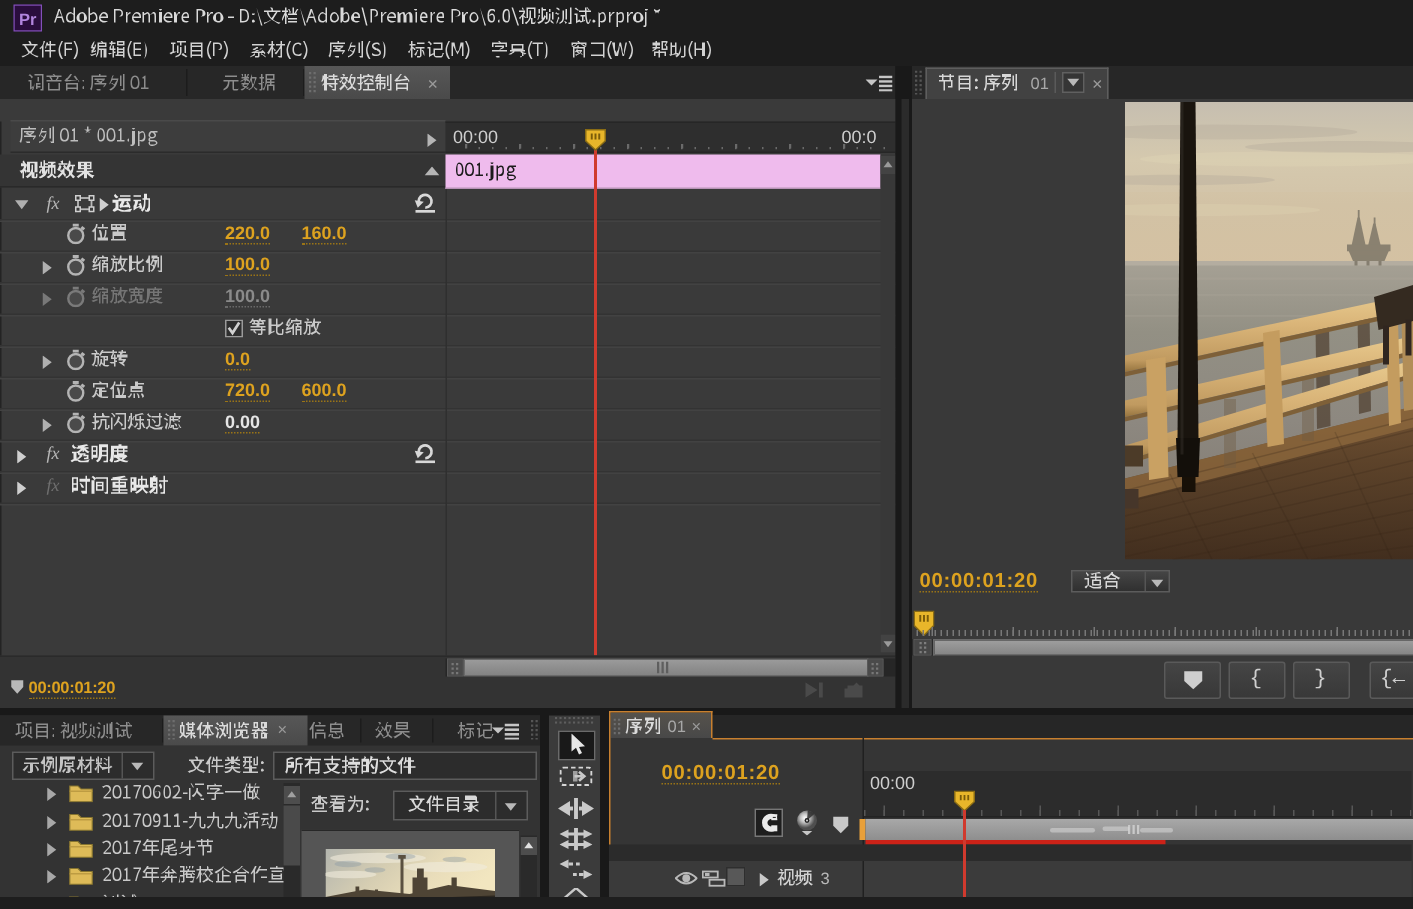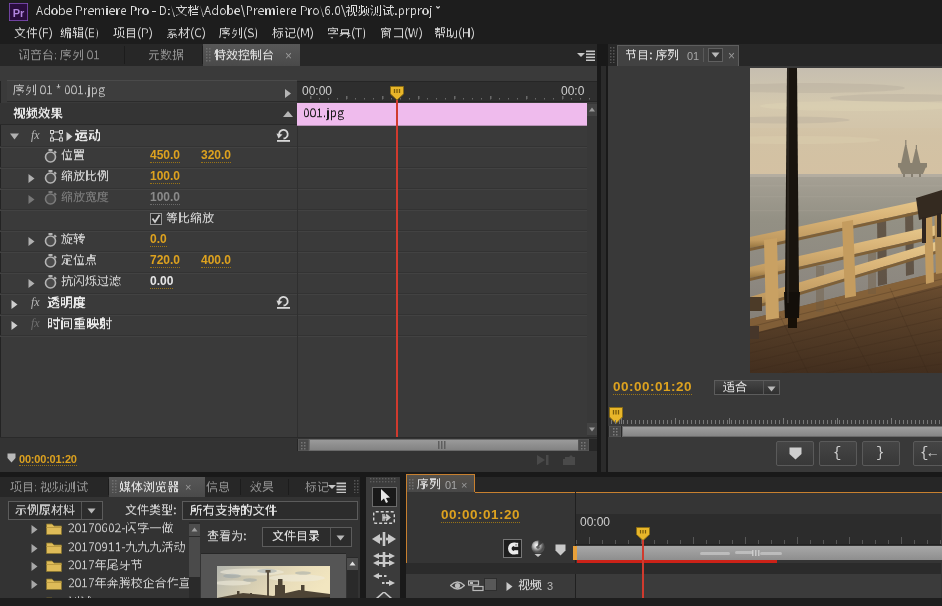--- a/index.html
+++ b/index.html
@@ -143,22 +143,22 @@
       <rect x="1" y="12" width="13" height="1.8" fill="#d8d8d8"></rect>
     </svg>
     <svg width="13" height="14" style="position:absolute;left:44px;top:149px">
       <rect x="4.5" y="0" width="4" height="2" fill="#b4b4b4"></rect>
       <circle cx="6.5" cy="8" r="5" fill="#4a4a4a" stroke="#b4b4b4" stroke-width="1.6"></circle>
       <rect x="10" y="2" width="2.5" height="2" fill="#b4b4b4" transform="rotate(40 11 3)"></rect>
     </svg>
     <svg width="25" height="13" style="position:absolute;left:61px;top:149px;overflow:visible" viewBox="0 0 25 13">
       <path fill="#c9c9c9" transform="translate(0,10.3)" d="M4 -8V-7H11V-8ZM5 -6C5 -4 6 -2 6 -1L7 -1C7 -3 7 -5 6 -6ZM7 -10C7 -9 7 -9 7 -8L8 -8C8 -9 8 -10 8 -10ZM4 -1V1H11V-1H9C10 -2 10 -4 10 -6L9 -6C9 -5 9 -2 8 -1ZM3 -10C3 -8 2 -7 0 -5C1 -5 1 -5 1 -4C1 -5 2 -5 2 -5V1H3V-7C4 -8 4 -9 4 -10Z M20 -9H22V-8H20ZM17 -9H19V-8H17ZM14 -9H16V-8H14ZM14 -5V-0H13V1H23V-0H22V-5H18L18 -6H23V-7H18L19 -7H23V-10H13V-7H17L17 -7H13V-6H17L17 -5ZM15 -0V-1H21V-0ZM15 -3H21V-3H15ZM15 -4V-4H21V-4ZM15 -2H21V-1H15Z"></path>
     </svg>
-    <div style="position:absolute;left:150px;top:149px;font:bold 12px 'Liberation Sans';color:#dda21f;border-bottom:1px dotted #9a7416;padding-bottom:0px;line-height:13px">450.0</div>
-    <div style="position:absolute;left:201px;top:149px;font:bold 12px 'Liberation Sans';color:#dda21f;border-bottom:1px dotted #9a7416;padding-bottom:0px;line-height:13px">320.0</div>
+    <div style="position:absolute;left:150px;top:149px;font:bold 12px 'Liberation Sans';color:#dda21f;border-bottom:1px dotted #9a7416;padding-bottom:0px;line-height:13px">220.0</div>
+    <div style="position:absolute;left:201px;top:149px;font:bold 12px 'Liberation Sans';color:#dda21f;border-bottom:1px dotted #9a7416;padding-bottom:0px;line-height:13px">160.0</div>
     <svg width="7" height="9" style="position:absolute;left:28px;top:174px">
       <path d="M0.5 0 L6.5 4.5 L0.5 9 Z" fill="#b0b0b0"></path>
     </svg>
     <svg width="13" height="14" style="position:absolute;left:44px;top:170px">
       <rect x="4.5" y="0" width="4" height="2" fill="#b4b4b4"></rect>
       <circle cx="6.5" cy="8" r="5" fill="#4a4a4a" stroke="#b4b4b4" stroke-width="1.6"></circle>
       <rect x="10" y="2" width="2.5" height="2" fill="#b4b4b4" transform="rotate(40 11 3)"></rect>
     </svg>
     <svg width="49" height="13" style="position:absolute;left:61px;top:170px;overflow:visible" viewBox="0 0 49 13">
       <path fill="#c9c9c9" transform="translate(0,10.3)" d="M0 -1 1 0C2 -0 3 -1 4 -1L4 -2C3 -2 1 -1 0 -1ZM6 -7C5 -6 5 -5 4 -4V-4L2 -4C3 -5 4 -6 4 -7L3 -8C3 -7 3 -7 3 -6L2 -6C2 -7 3 -8 4 -10L3 -10C2 -9 1 -7 1 -7C1 -6 1 -6 0 -6C1 -6 1 -5 1 -5C1 -5 1 -5 2 -5C2 -5 2 -4 1 -4C1 -3 1 -3 0 -3C1 -3 1 -2 1 -2C1 -2 1 -2 4 -3L4 -3C4 -3 4 -3 4 -3C5 -3 5 -3 5 -4V1H6V-5C6 -6 6 -7 7 -7ZM7 -5V1H8V0H10V1H11V-5H9L9 -6H11V-7H7V-6H8C8 -6 8 -5 8 -5ZM7 -10C7 -10 7 -9 7 -9H4V-7H5V-8H10V-7H11V-9H9C8 -9 8 -10 8 -10ZM8 -2H10V-0H8ZM8 -3V-4H10V-3Z M14 -10C15 -9 15 -9 15 -8L16 -9C16 -9 16 -10 15 -10ZM19 -10C19 -8 18 -6 17 -5L17 -5C17 -5 17 -6 17 -6H15V-7H18V-8H13V-7H14V-5C14 -3 14 -1 12 0C13 0 13 1 13 1C15 -1 15 -3 15 -5H16C16 -2 16 -1 16 -0C16 -0 16 -0 16 -0C15 -0 15 -0 15 -0C15 0 15 1 15 1C15 1 16 1 16 1C16 1 17 1 17 0C17 0 17 -1 17 -5C18 -4 18 -4 18 -4C18 -4 19 -5 19 -5C19 -4 20 -3 20 -2C19 -1 18 -1 17 0C17 0 18 1 18 1C19 0 20 -0 21 -1C21 -0 22 0 23 1C23 1 23 0 24 -0C23 -0 22 -1 21 -2C22 -3 22 -5 23 -7H24V-8H20C20 -9 20 -9 20 -10ZM20 -7H22C21 -6 21 -4 21 -3C20 -4 20 -6 20 -7Z M25 1C26 1 26 0 29 -1C29 -1 29 -1 29 -2L27 -1V-5H30V-6H27V-10H25V-1C25 -0 25 -0 25 -0C25 0 25 1 25 1ZM30 -10V-1C30 0 31 1 32 1C32 1 33 1 34 1C35 1 35 -0 35 -3C35 -3 35 -3 34 -3C34 -1 34 -0 34 -0C33 -0 32 -0 32 -0C32 -0 31 -1 31 -1V-4C33 -5 34 -6 35 -7L34 -8C34 -7 33 -6 31 -6V-10Z M44 -9V-2H45V-9ZM46 -10V-0C46 -0 46 -0 46 -0C46 -0 45 -0 44 -0C44 0 45 1 45 1C46 1 46 1 47 1C47 1 47 0 47 -0V-10ZM40 -3C41 -3 41 -3 41 -2C41 -1 40 -0 39 0C40 0 40 1 40 1C42 -0 43 -3 44 -7L43 -7L43 -7H41C42 -7 42 -8 42 -8H44V-10H40V-8H41C40 -7 40 -5 39 -4C39 -4 40 -3 40 -3C40 -4 41 -5 41 -6H42C42 -5 42 -4 42 -3C42 -4 41 -4 41 -4ZM38 -10C38 -8 37 -7 36 -6C37 -5 37 -5 37 -4C37 -5 37 -5 38 -5V1H39V-8C39 -8 39 -9 39 -10Z"></path>
@@ -197,21 +197,21 @@
     <div style="position:absolute;left:150px;top:233px;font:bold 12px 'Liberation Sans';color:#dda21f;border-bottom:1px dotted #9a7416;padding-bottom:0px;line-height:13px">0.0</div>
     <svg width="13" height="14" style="position:absolute;left:44px;top:254px">
       <rect x="4.5" y="0" width="4" height="2" fill="#b4b4b4"></rect>
       <circle cx="6.5" cy="8" r="5" fill="#4a4a4a" stroke="#b4b4b4" stroke-width="1.6"></circle>
       <rect x="10" y="2" width="2.5" height="2" fill="#b4b4b4" transform="rotate(40 11 3)"></rect>
     </svg>
     <svg width="37" height="13" style="position:absolute;left:61px;top:254px;overflow:visible" viewBox="0 0 37 13">
       <path fill="#c9c9c9" transform="translate(0,10.3)" d="M3 -5C2 -2 2 -1 0 0C1 0 1 1 1 1C2 0 3 -0 3 -2C4 0 6 1 8 1H11C11 0 11 -0 12 -0C11 -0 9 -0 8 -0C8 -0 7 -0 7 -0V-3H10V-4H7V-5H9V-6H3V-5H5V-1C5 -1 4 -2 3 -3C4 -3 4 -4 4 -4ZM5 -10C5 -10 5 -9 6 -9H1V-6H2V-8H10V-6H11V-9H7C7 -9 6 -10 6 -10Z M16 -8V-7H23V-8ZM17 -6C17 -4 18 -2 18 -1L19 -1C19 -3 19 -5 18 -6ZM19 -10C19 -9 19 -9 19 -8L20 -8C20 -9 20 -10 20 -10ZM16 -1V1H23V-1H21C22 -2 22 -4 22 -6L21 -6C21 -5 21 -2 20 -1ZM15 -10C15 -8 14 -7 12 -5C13 -5 13 -5 13 -4C13 -5 14 -5 14 -5V1H15V-7C16 -8 16 -9 16 -10Z M27 -5H33V-4H27ZM28 -2C28 -1 28 0 28 1L29 1C29 0 29 -1 29 -2ZM30 -2C31 -1 31 0 31 1L32 1C32 -0 32 -1 31 -2ZM33 -2C33 -1 34 0 34 1L35 0C35 -0 35 -1 34 -2ZM26 -2C26 -1 25 -0 24 0L25 1C26 0 27 -1 27 -2ZM26 -7V-3H34V-7H31V-8H35V-9H31V-10H29V-7Z"></path>
     </svg>
     <div style="position:absolute;left:150px;top:254px;font:bold 12px 'Liberation Sans';color:#dda21f;border-bottom:1px dotted #9a7416;padding-bottom:0px;line-height:13px">720.0</div>
-    <div style="position:absolute;left:201px;top:254px;font:bold 12px 'Liberation Sans';color:#dda21f;border-bottom:1px dotted #9a7416;padding-bottom:0px;line-height:13px">400.0</div>
+    <div style="position:absolute;left:201px;top:254px;font:bold 12px 'Liberation Sans';color:#dda21f;border-bottom:1px dotted #9a7416;padding-bottom:0px;line-height:13px">600.0</div>
     <svg width="7" height="9" style="position:absolute;left:28px;top:279px">
       <path d="M0.5 0 L6.5 4.5 L0.5 9 Z" fill="#b0b0b0"></path>
     </svg>
     <svg width="13" height="14" style="position:absolute;left:44px;top:275px">
       <rect x="4.5" y="0" width="4" height="2" fill="#b4b4b4"></rect>
       <circle cx="6.5" cy="8" r="5" fill="#4a4a4a" stroke="#b4b4b4" stroke-width="1.6"></circle>
       <rect x="10" y="2" width="2.5" height="2" fill="#b4b4b4" transform="rotate(40 11 3)"></rect>
     </svg>
     <svg width="61" height="13" style="position:absolute;left:61px;top:275px;overflow:visible" viewBox="0 0 61 13">
       <path fill="#c9c9c9" transform="translate(0,10.3)" d="M5 -8V-7H12V-8ZM7 -10C7 -9 7 -9 7 -8L9 -8C8 -9 8 -10 8 -10ZM2 -10V-8H1V-7H2V-4L0 -4L1 -3L2 -3V-0C2 -0 2 -0 2 -0C2 -0 1 -0 1 -0C1 0 1 1 1 1C2 1 2 1 3 1C3 1 3 0 3 -0V-3L5 -4L5 -5L3 -5V-7H5V-8H3V-10ZM6 -6V-4C6 -2 5 -1 4 0C4 0 4 1 5 1C6 -0 7 -2 7 -4V-5H9V-1C9 0 9 0 9 1C9 1 10 1 10 1C10 1 10 1 10 1C11 1 11 1 11 1C11 1 11 0 12 0C12 -0 12 -1 12 -2C11 -2 11 -2 11 -2C11 -1 11 -1 11 -1C11 -0 11 -0 11 -0C11 -0 11 -0 10 -0C10 -0 10 -0 10 -0C10 -0 10 -0 10 -0C10 -0 10 -0 10 -1V-6Z M13 -7V1H14V-7ZM13 -10C14 -9 15 -8 15 -7L16 -8C16 -8 15 -9 14 -10ZM16 -10V-9H22V-0C22 -0 22 -0 22 -0C21 -0 21 -0 20 -0C20 0 20 1 20 1C21 1 22 1 22 1C23 1 23 0 23 -0V-10ZM18 -8C17 -5 16 -3 15 -2C15 -2 15 -1 15 -1C16 -2 17 -3 18 -4C19 -3 20 -2 20 -1L21 -2C21 -3 19 -4 18 -5C19 -6 19 -7 19 -7Z M28 -8C28 -7 27 -6 27 -6L28 -5C28 -6 28 -7 29 -8ZM25 -8C25 -7 25 -5 24 -5L25 -4C25 -5 26 -7 26 -8ZM33 -3C34 -2 34 -1 35 0L36 -0C35 -1 35 -3 34 -4ZM30 -4C30 -2 29 -1 28 -1C29 -0 29 -0 29 0C30 -1 31 -2 31 -3ZM26 -10V-6C26 -4 26 -2 24 0C25 0 25 1 25 1C26 -0 26 -1 27 -2C27 -2 28 -1 28 -1L28 -1C28 -2 27 -3 27 -3C27 -4 27 -5 27 -6V-10ZM29 -5 29 -5C29 -5 30 -5 30 -5H32V-0C32 -0 32 -0 31 -0C31 -0 31 -0 30 -0C30 0 31 1 31 1C31 1 32 1 32 1C33 1 33 0 33 -0V-5H35V-6H33V-8H32V-6H30C30 -7 30 -8 30 -8C32 -9 34 -9 35 -9L34 -10C33 -10 31 -9 29 -9C29 -8 29 -7 29 -6C29 -6 29 -6 29 -6C29 -5 29 -5 29 -5Z M37 -9C37 -9 38 -8 39 -7L40 -8C39 -8 38 -9 38 -10ZM40 -6C41 -5 42 -4 42 -3L43 -4C43 -4 42 -5 41 -6ZM39 -6H37V-5H38V-2C38 -1 37 -1 36 -0L37 1C38 0 38 -1 39 -1C39 -1 39 -0 40 0C41 1 42 1 43 1C44 1 46 1 47 1C47 0 47 -0 48 -1C46 -1 45 -0 43 -0C42 -0 41 -1 40 -1C40 -1 39 -1 39 -2ZM45 -10V-8H40V-7H45V-3C45 -2 44 -2 44 -2C44 -2 43 -2 42 -2C42 -2 43 -1 43 -1C44 -1 45 -1 45 -1C46 -2 46 -2 46 -3V-7H47V-8H46V-10Z M54 -2V-0C54 1 55 1 56 1C56 1 57 1 57 1C58 1 58 0 58 -1C58 -1 58 -1 58 -1C58 -0 57 0 57 0C57 0 56 0 56 0C55 0 55 -0 55 -0V-2ZM53 -2C53 -2 53 -1 52 0L53 0C54 -0 54 -1 54 -2ZM55 -3C56 -2 56 -1 57 -1L57 -1C57 -2 57 -3 56 -3ZM58 -2C58 -2 59 -0 59 0L60 -0C59 -1 59 -2 58 -3ZM49 -9C50 -9 50 -8 51 -8L52 -8C51 -9 50 -9 50 -10ZM48 -6C49 -6 50 -5 50 -5L51 -5C51 -6 50 -6 49 -7ZM49 0 50 1C50 -0 51 -2 51 -3L50 -4C50 -2 49 -1 49 0ZM52 -8V-5C52 -4 52 -1 51 0C51 0 51 1 51 1C53 -1 53 -4 53 -5V-7H54V-6L53 -6L53 -5L54 -5V-5C54 -4 55 -4 56 -4C56 -4 57 -4 58 -4C59 -4 59 -4 59 -5C59 -5 58 -5 58 -5C58 -5 58 -4 58 -4C57 -4 56 -4 56 -4C55 -4 55 -5 55 -5V-5L58 -5L58 -6L55 -6V-7H58C58 -7 58 -6 58 -6L59 -6C59 -6 59 -7 60 -8L59 -8L59 -8H56V-9H59V-9H56V-10H55V-8Z"></path>

